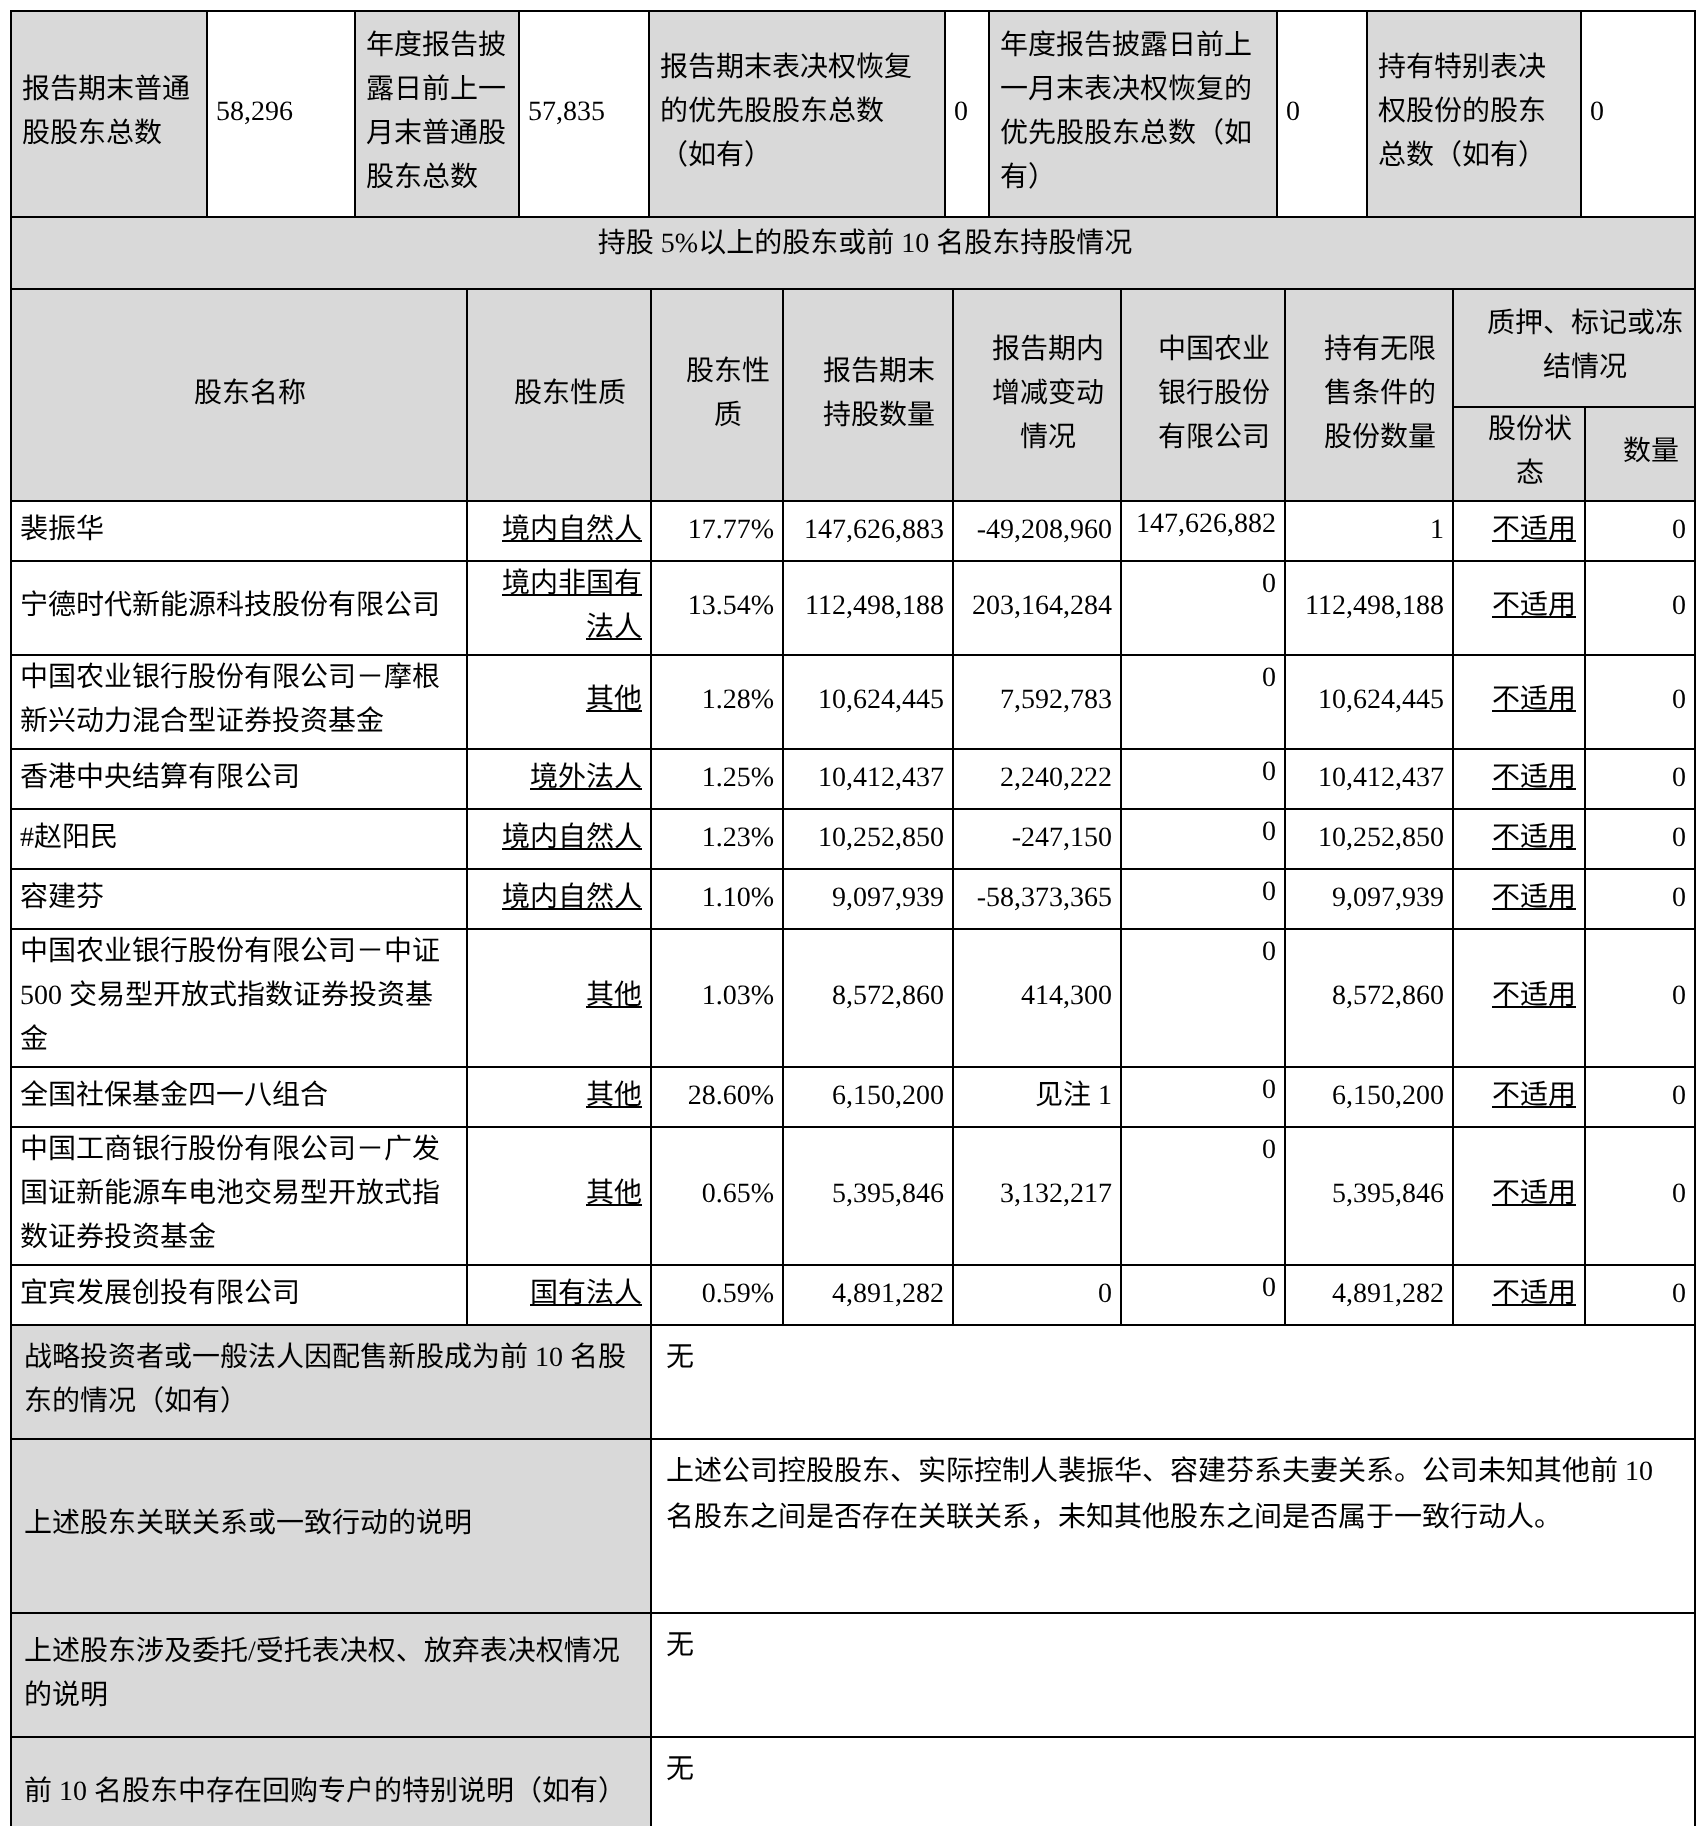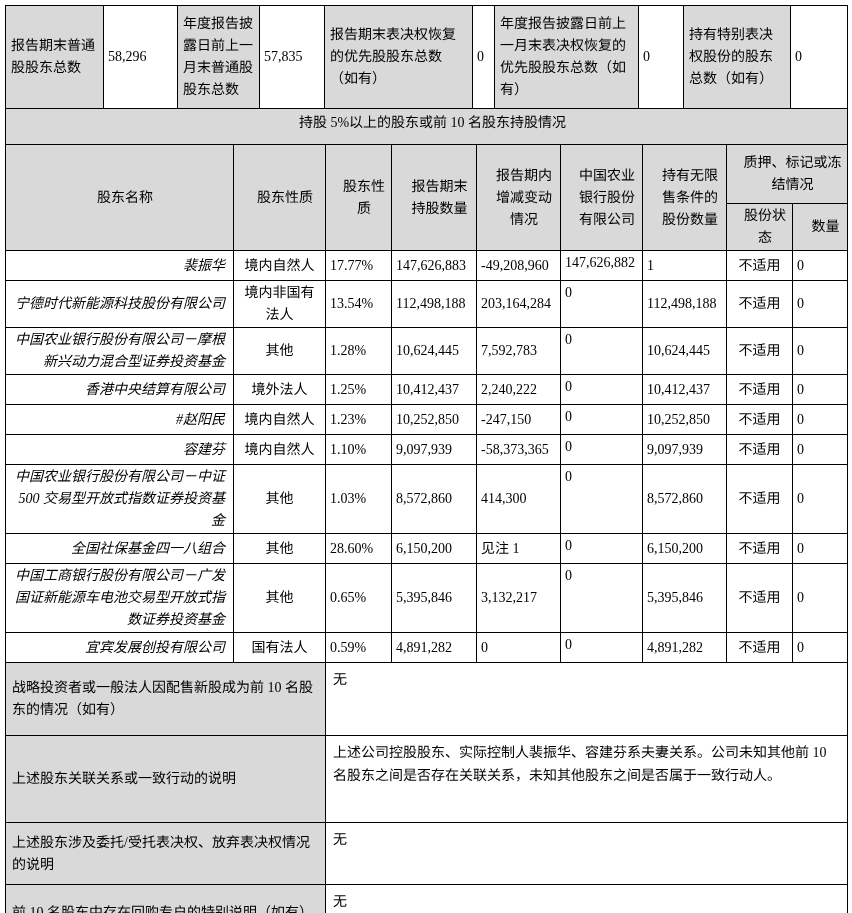--- a/index.html
+++ b/index.html
@@ -33,29 +33,29 @@
   }
   .gray { background: #d9d9d9; padding-left: 16px; }
   
   .sum-label { text-align: left; vertical-align: middle; padding: 1px 5px; }
   .sum-value { text-align: left; vertical-align: middle; white-space: nowrap; }
   
   .banner-cell { text-align: center; vertical-align: top; padding-top: 3px; }
   
   th { text-align: center; padding: 1px 5px; }
   
-  td.name { text-align: right; padding-right: 8px; font-style: italic; }
-  td.txt  { text-align: center; }
-  td.num  { white-space: nowrap; }
+  td.name { text-align: left; padding-right: 8px; }
+  td.txt  { text-align: right; text-decoration: underline; }
+  td.num  { text-align: right; white-space: nowrap; }
   td.top  { vertical-align: top; }
   #holders-body tr { height: 30px; }
   
   .note-label { text-align: left; vertical-align: middle; padding: 1px 6px; }
   .note-content { text-align: left; vertical-align: top; padding: 5px 7px; line-height: 23px; }
-  #notes-body tr:nth-child(1) { height: 73px; }
+  #notes-body tr:nth-child(1) { height: 57px; }
   #notes-body tr:nth-child(2) { height: 87px; }
   #notes-body tr:nth-child(3) { height: 62px; }
   #notes-body tr:nth-child(4) { height: 57px; }
 </style>
 </head>
 <body>
 
 <div class="page">
 
   <table id="summary-table">

